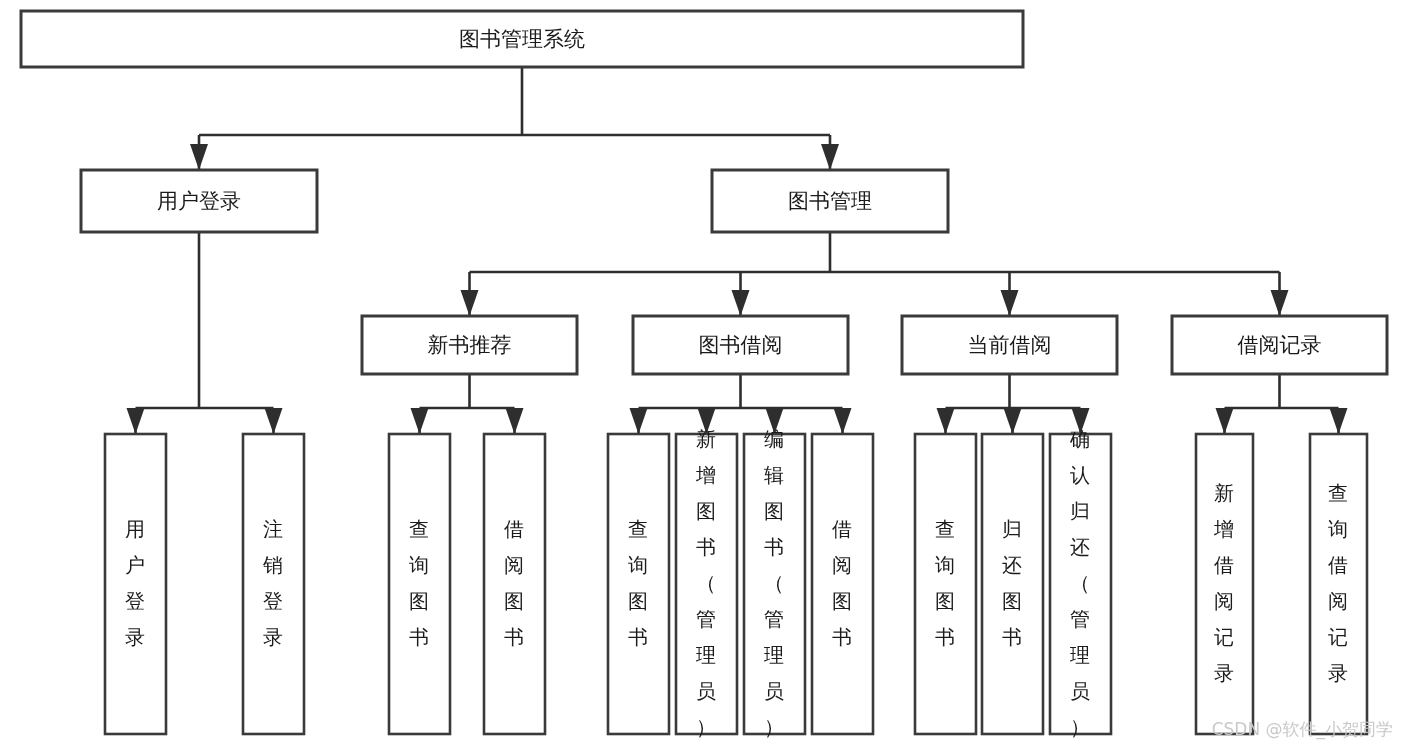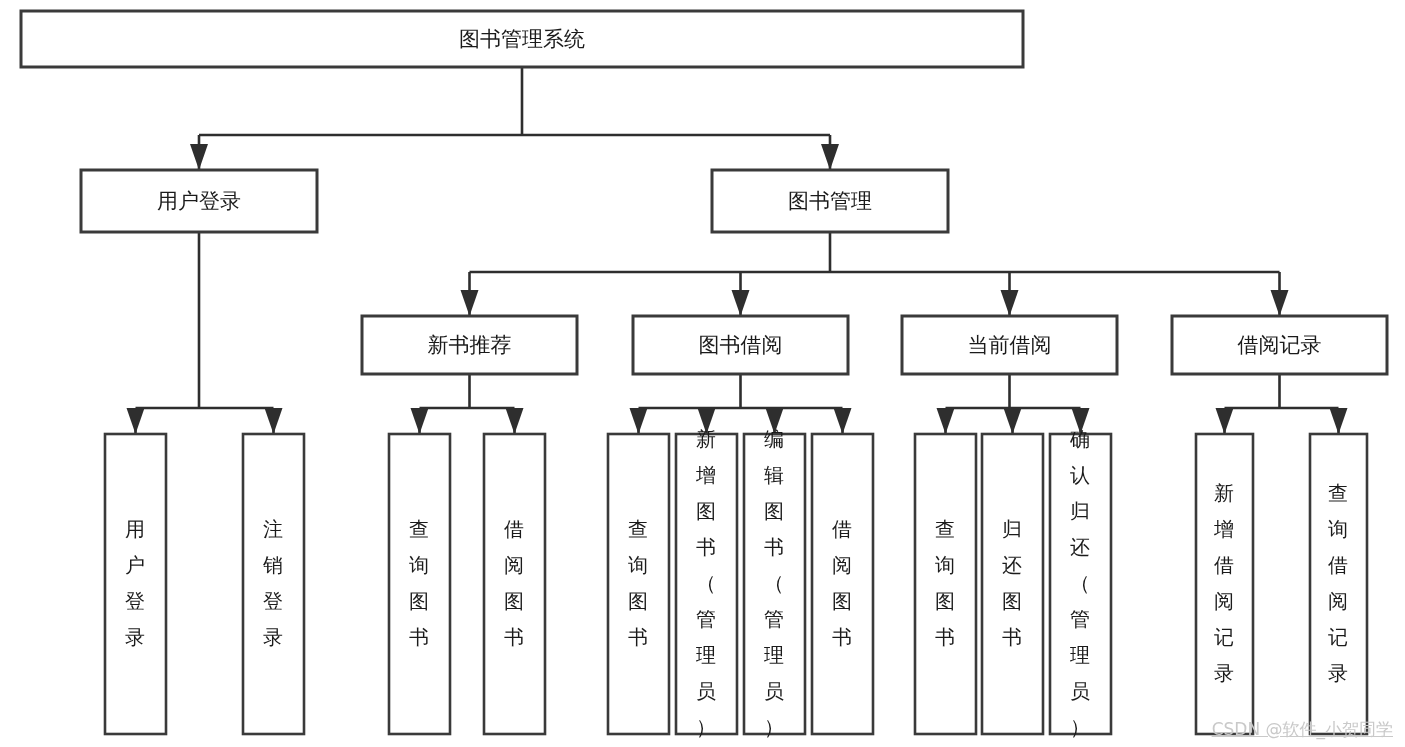--- a/index.html
+++ b/index.html
@@ -59,21 +59,20 @@
   }
   .watermark {
     position: absolute;
     right: 12px;
     bottom: 6px;
     color: #c9c9c9;
     font-size: 17px;
     font-family: "DejaVu Sans", "Liberation Sans", sans-serif;
     white-space: nowrap;
     user-select: none;
-    text-decoration: underline;
   }
 </style>
 </head>
 <body>
 
 <div id="diagram-root">
 
   <svg id="tree-svg" viewBox="0 0 1405 747">
     <defs></defs>
     <g id="edges-layer">

